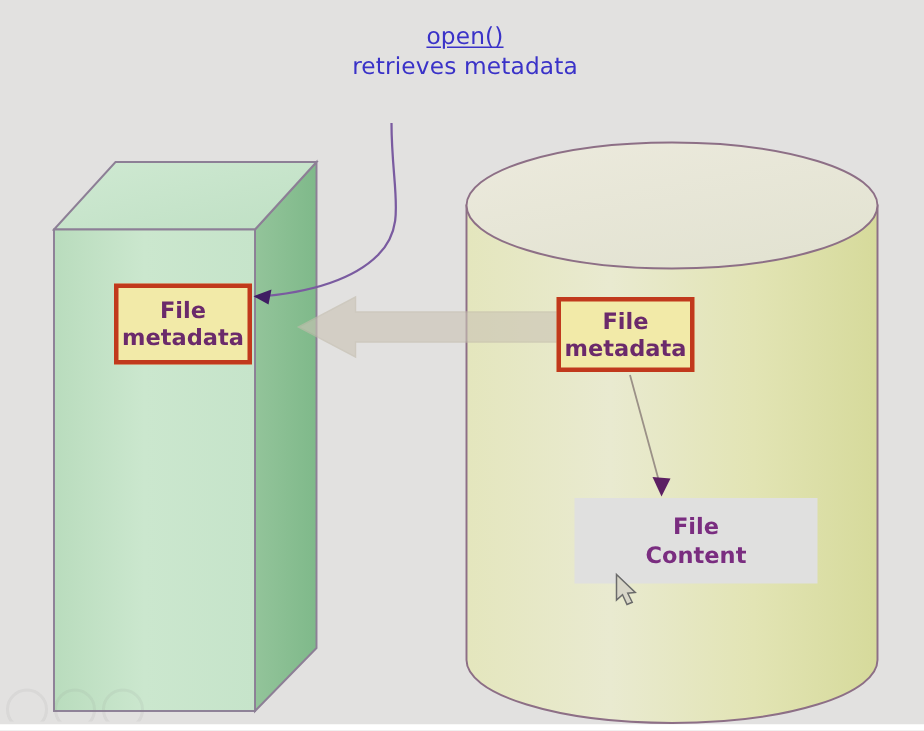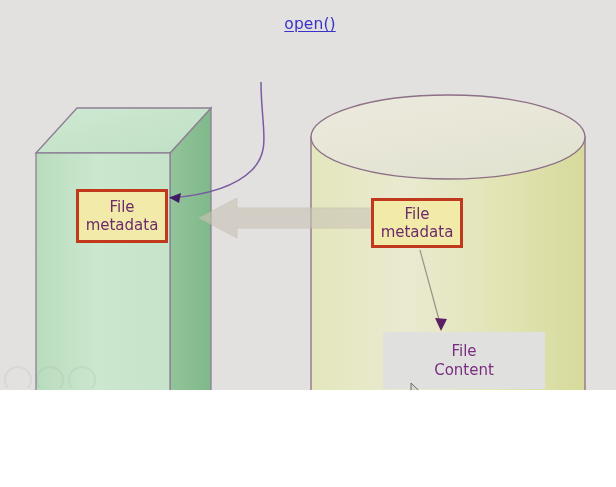--- a/index.html
+++ b/index.html
@@ -4,21 +4,21 @@
 <title>File metadata open() diagram</title>
 <style>
   html, body {
     margin: 0;
     padding: 0;
     background: #ffffff;
   }
   #stage {
     position: relative;
     width: 616px;
-    height: 390px;
+    height: 483px;
     background: #e2e1e0;
     overflow: hidden;
     font-family: "DejaVu Sans", sans-serif;
   }
 
   
   #annotation {
     position: absolute;
     left: 170px;
     top: 14px;
@@ -82,21 +82,21 @@
     position: absolute;
     left: 0;
     top: 0;
     width: 616px;
     height: 487px;
     overflow: visible;
   }
   #shapes  { z-index: 1; }
   #arrows  { z-index: 3; }
   #cursorL { z-index: 6; }
-  .meta-box, #contentBox { z-index: 4; }
+  .meta-box, #contentBox { z-index: 4; font-weight: bold; }
   #annotation { z-index: 5; }
   #watermark { z-index: 2; }
 
   #watermark {
     position: absolute;
     left: 2px;
     bottom: 2px;
     width: 120px;
     height: 28px;
     opacity: 0.10;
@@ -161,20 +161,21 @@
     </g>
 
     <g>
       <path d="M 420,250 L 441,327" fill="none" stroke="#9b9187" stroke-width="1.2"></path>
       <path d="M 441,331 L 435,318 L 447,319 Z" fill="#5c1f63"></path>
     </g>
   </svg>
 
   <div id="annotation">
     <span class="ln call">open()</span>
+    <span class="ln">retrieves metadata</span>
   </div>
 
   <div class="meta-box" id="metaBoxLeft">
     <span class="ln">File</span>
     <span class="ln">metadata</span>
   </div>
 
   <div class="meta-box" id="metaBoxRight">
     <span class="ln">File</span>
     <span class="ln">metadata</span>

